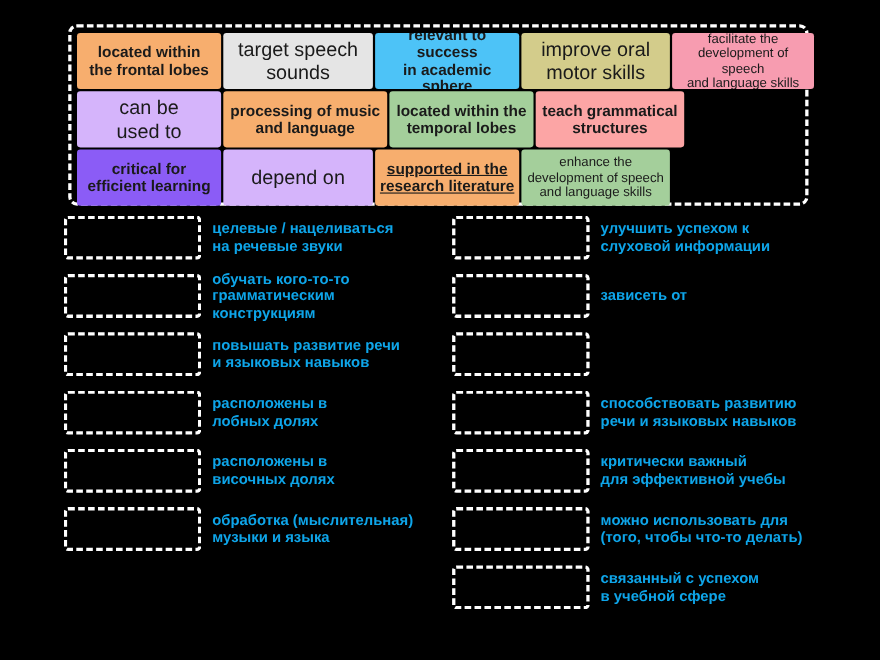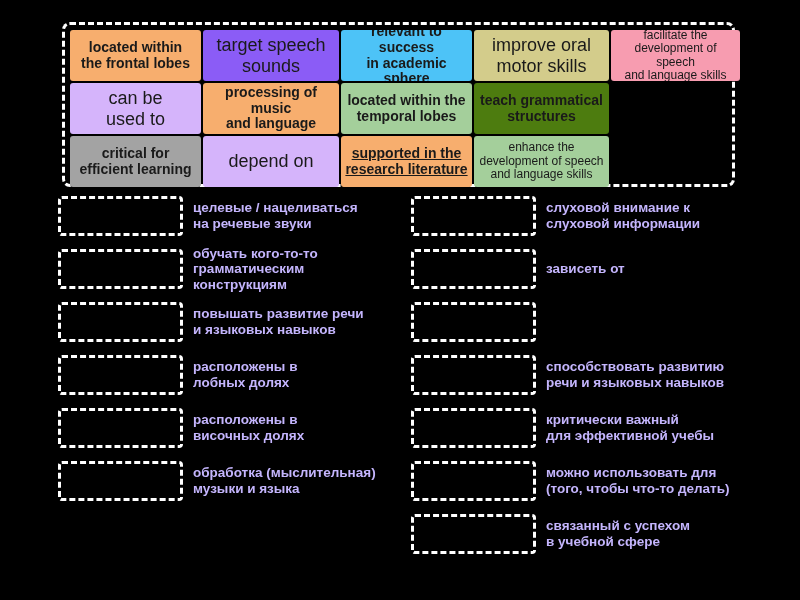--- a/index.html
+++ b/index.html
@@ -92,37 +92,37 @@
     height: 40px;
     border: 3px dashed #ffffff;
     border-radius: 4px;
     box-sizing: border-box;
     background: #000000;
     cursor: pointer;
   }
   .answer-label {
     flex: 1 1 auto;
     margin-left: 10px;
-    color: #c4b5fd;
+    color: #0ea5e9;
     font-size: 13.5px;
     font-weight: 600;
     line-height: 1.16;
     white-space: pre-line;
   }
 </style>
 </head>
 <body>
 
 <div id="tile-bank">
     <div class="bank-row">
       <div class="tile fs-md" style="width: 131px; background: rgb(247, 174, 110);">
         <span class="tile-text" style="white-space: pre-line;">located within
 the frontal lobes</span>
       </div>
-      <div class="tile fs-lg" style="width: 136px; background: #8b5cf6;">
+      <div class="tile fs-lg" style="width: 136px; background: #e5e5e5;">
         <span class="tile-text" style="white-space: pre-line;">target speech
 sounds</span>
       </div>
       <div class="tile fs-md" style="width: 131px; background: rgb(77, 195, 247);">
         <span class="tile-text" style="white-space: pre-line;">relevant to success
 in academic sphere</span>
       </div>
       <div class="tile fs-lg" style="width: 135px; background: rgb(211, 204, 139);">
         <span class="tile-text" style="white-space: pre-line;">improve oral
 motor skills</span>
@@ -131,35 +131,35 @@
         <span class="tile-text" style="white-space: pre-line;">facilitate the
 development of speech
 and language skills</span>
       </div>
     </div>
     <div class="bank-row">
       <div class="tile fs-lg" style="width: 131px; background: rgb(213, 180, 251);">
         <span class="tile-text" style="white-space: pre-line;">can be
 used to</span>
       </div>
-      <div class="tile fs-md" style="width: 136px; background: rgb(247, 174, 110);">
+      <div class="tile fs-md" style="width: 149px; background: rgb(247, 174, 110);">
         <span class="tile-text" style="white-space: pre-line;">processing of music
 and language</span>
       </div>
       <div class="tile fs-md" style="width: 131px; background: rgb(164, 207, 155);">
         <span class="tile-text" style="white-space: pre-line;">located within the
 temporal lobes</span>
       </div>
-      <div class="tile fs-md" style="width: 135px; background: #4d7c0f;">
+      <div class="tile fs-md" style="width: 135px; background: #fca5a5;">
         <span class="tile-text" style="white-space: pre-line;">teach grammatical
 structures</span>
       </div>
     </div>
     <div class="bank-row">
-      <div class="tile fs-md" style="width: 131px; background: #a3a3a3;">
+      <div class="tile fs-md" style="width: 131px; background: #8b5cf6;">
         <span class="tile-text" style="white-space: pre-line;">critical for
 efficient learning</span>
       </div>
       <div class="tile fs-lg" style="width: 136px; background: rgb(213, 180, 251);">
         <span class="tile-text" style="white-space: pre-line;">depend on</span>
       </div>
       <div class="tile fs-md" style="width: 131px; background: rgb(247, 174, 110); text-decoration: underline;">
         <span class="tile-text" style="white-space: pre-line;">supported in the
 research literature</span>
       </div>
@@ -204,21 +204,21 @@
       </div>
       <div class="answer-row">
         <div class="dropzone"></div>
         <div class="answer-label">обработка (мыслительная)
 музыки и языка</div>
       </div>
     </div>
   <div class="answer-col col-right" id="col-right">
       <div class="answer-row">
         <div class="dropzone"></div>
-        <div class="answer-label">слуховой внимание к
+        <div class="answer-label">улучшить успехом к
 слуховой информации</div>
       </div>
       <div class="answer-row">
         <div class="dropzone"></div>
         <div class="answer-label">зависеть от</div>
       </div>
       <div class="answer-row">
         <div class="dropzone"></div>
       </div>
       <div class="answer-row">

